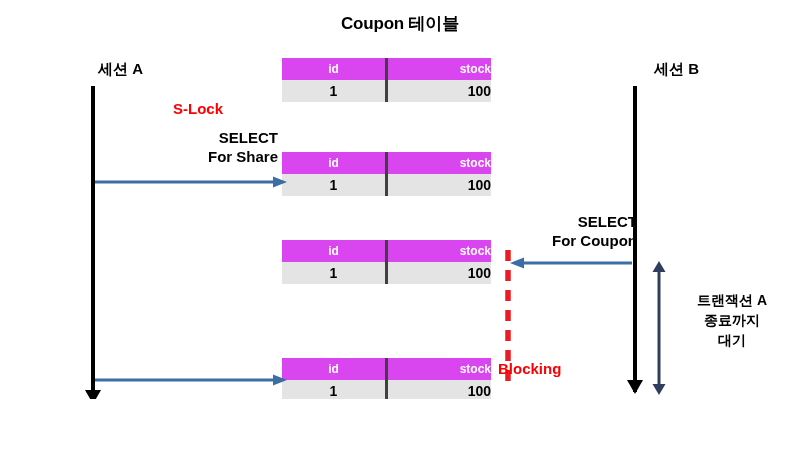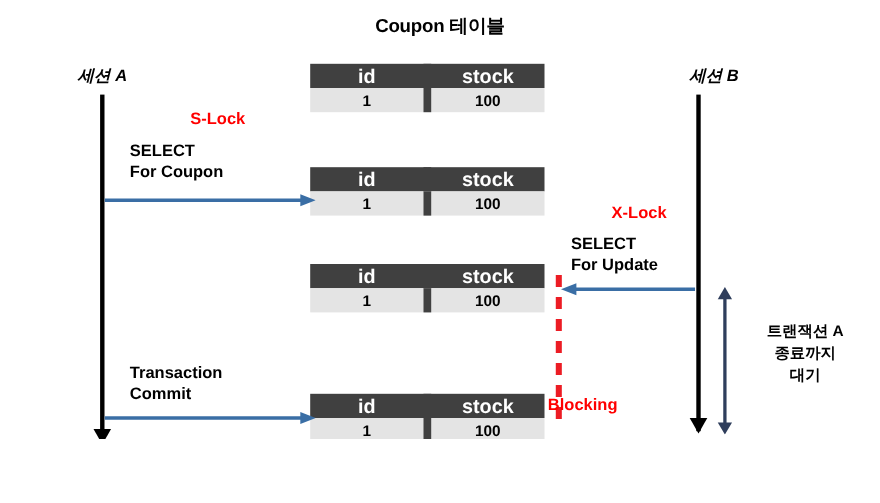--- a/index.html
+++ b/index.html
@@ -33,66 +33,66 @@
 
   
   .coupon-table {
     width: 206px;
     left: 282px;
     border-collapse: collapse;
     table-layout: fixed;
     font-size: 14px;
   }
   .coupon-table th {
-    background: #404040;
+    background: #d946ef;
     color: #ffffff;
     font-weight: bold;
     height: 22px;
     line-height: 22px;
     padding: 0;
     text-align: center;
     border: none;
-    font-size: 18px;
+    font-size: 12px;
   }
   .coupon-table td {
     background: #e4e4e4;
     color: #000000;
     font-weight: bold;
     height: 22px;
     line-height: 22px;
     padding: 0;
     text-align: center;
     border: none;
     font-size: 14px;
   }
   .coupon-table th.col-id, .coupon-table td.col-id { width: 103px; }
   .coupon-table th.col-stock, .coupon-table td.col-stock {
     width: 103px;
-    border-left: 7px solid #404040;
+    border-left: 3px solid #404040;
+    text-align: right;
   }
 
   
   .lifeline-line {
     width: 4px;
     background: #000000;
   }
   .lifeline-head {
     width: 0;
     height: 0;
     border-left: 8px solid transparent;
     border-right: 8px solid transparent;
     border-top: 14px solid #000000;
   }
   .session-label {
     font-size: 15px;
     font-weight: bold;
     color: #000000;
     white-space: nowrap;
-    text-align: center;
-    font-style: italic;
+    text-align: right;
   }
   .endpoint-label {
     font-size: 15px;
     font-weight: bold;
     color: #000000;
     white-space: nowrap;
     text-align: center;
   }
 
   
@@ -105,21 +105,21 @@
     font-weight: bold;
     color: #ff0000;
     white-space: nowrap;
     text-align: center;
   }
   .stmt-label {
     font-size: 15px;
     font-weight: bold;
     color: #000000;
     white-space: nowrap;
-    text-align: left;
+    text-align: right;
     line-height: 19px;
   }
 
   
   .blocking-line svg { display: block; }
   .blocking-label {
     font-size: 15px;
     font-weight: bold;
     color: #ff0000;
     white-space: nowrap;
@@ -206,30 +206,29 @@
     </thead>
     <tbody>
       <tr>
         <td class="col-id">1</td>
         <td class="col-stock">100</td>
       </tr>
     </tbody>
   </table>
 
   <div class="abs lock-label" style="left:118px; top:100px; width:160px;">S-Lock</div>
-  <div class="abs stmt-label" style="left:118px; top:128px; width:160px;"><span>SELECT</span><br><span>For Coupon</span></div>
+  <div class="abs stmt-label" style="left:118px; top:128px; width:160px;"><span>SELECT</span><br><span>For Share</span></div>
   <div class="abs msg-arrow" style="left:95px; top:175px; width:192px;">
     <svg width="192" height="14" viewBox="0 0 192 14">
       <line x1="0" y1="7" x2="181" y2="7" stroke="#3a6ea5" stroke-width="3.2"></line>
       <polygon points="192,7 178,1.5 178,12.5" fill="#3a6ea5"></polygon>
     </svg>
   </div>
 
-  <div class="abs lock-label" style="left:525px; top:185px; width:112px;">X-Lock</div>
-  <div class="abs stmt-label" style="left:519px; top:212px; width:118px;"><span>SELECT</span><br><span>For Update</span></div>
+  <div class="abs stmt-label" style="left:519px; top:212px; width:118px;"><span>SELECT</span><br><span>For Coupon</span></div>
   <div class="abs msg-arrow" style="left:510px; top:256px; width:122px;">
     <svg width="122" height="14" viewBox="0 0 122 14">
       <line x1="11" y1="7" x2="122" y2="7" stroke="#3a6ea5" stroke-width="3.2"></line>
       <polygon points="0,7 14,1.5 14,12.5" fill="#3a6ea5"></polygon>
     </svg>
   </div>
 
   <div class="abs blocking-line" style="left:503px; top:250px;">
     <svg width="10" height="140" viewBox="0 0 10 140">
       <line x1="5" y1="0" x2="5" y2="140" stroke="#ec1c24" stroke-width="5.5" stroke-dasharray="11 9"></line>
@@ -239,21 +238,20 @@
 
   <div class="abs wait-arrow" style="left:650px; top:261px;">
     <svg width="18" height="134" viewBox="0 0 18 134">
       <line x1="9" y1="8" x2="9" y2="126" stroke="#2f3e5c" stroke-width="3"></line>
       <polygon points="9,0 2.5,11 15.5,11" fill="#2f3e5c"></polygon>
       <polygon points="9,134 2.5,123 15.5,123" fill="#2f3e5c"></polygon>
     </svg>
   </div>
   <div class="abs wait-label" style="left:668px; top:290px; width:128px;"><span>트랜잭션 A</span><br><span>종료까지</span><br><span>대기</span></div>
 
-  <div class="abs stmt-label" style="left:118px; top:330px; width:172px;"><span>Transaction</span><br><span>Commit</span></div>
   <div class="abs msg-arrow" style="left:95px; top:373px; width:192px;">
     <svg width="192" height="14" viewBox="0 0 192 14">
       <line x1="0" y1="7" x2="181" y2="7" stroke="#3a6ea5" stroke-width="3.2"></line>
       <polygon points="192,7 178,1.5 178,12.5" fill="#3a6ea5"></polygon>
     </svg>
   </div>
 
 </div>
 
 </body></html>

